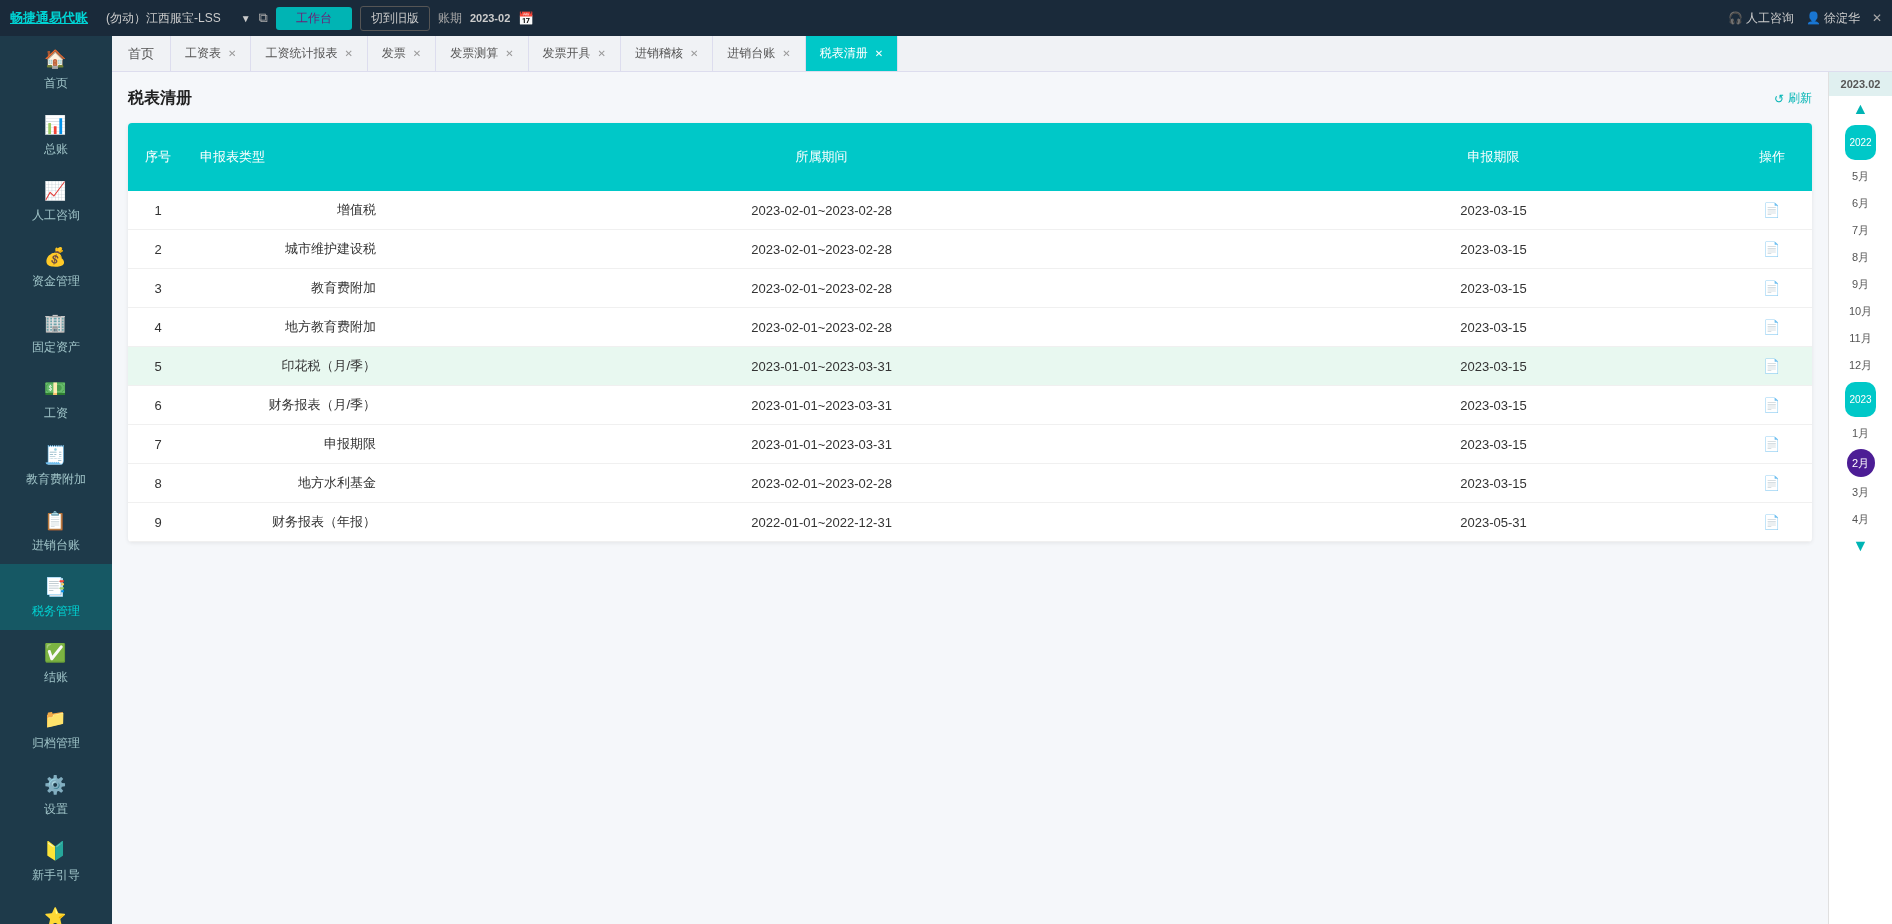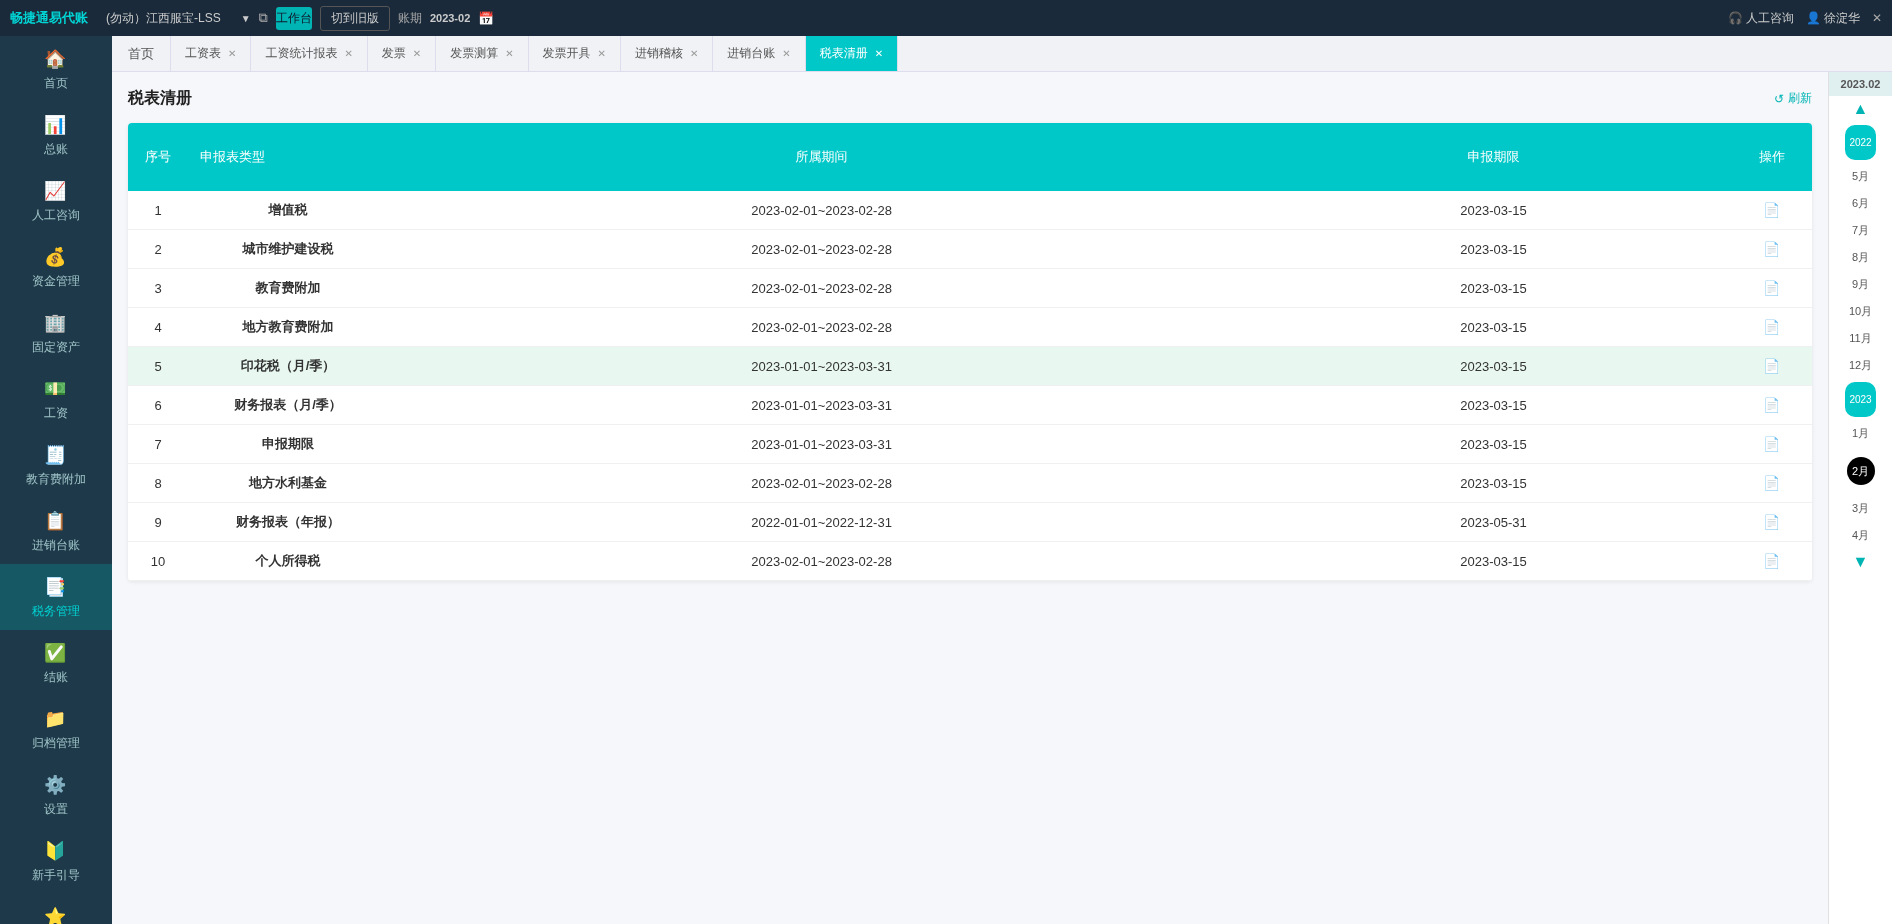--- a/index.html
+++ b/index.html
@@ -15,27 +15,28 @@
       color: #ccc;
       font-size: 12px;
       gap: 8px;
       flex-shrink: 0;
     }
     .top-bar-logo {
       color: #00d4d4;
       font-weight: bold;
       font-size: 13px;
       margin-right: 10px;
+      text-decoration: underline;
     }
     .top-bar-btn {
       background: #00b4b4;
-      color: #0f172a;
+      color: #701a75;
       border: none;
       border-radius: 3px;
-      padding: 3px 0;
+      padding: 3px 20px;
       cursor: pointer;
       font-size: 12px;
     }
     .top-bar-btn-outline {
       background: transparent;
       color: #ccc;
       border: 1px solid #555;
       border-radius: 3px;
       padding: 3px 10px;
       cursor: pointer;
@@ -185,21 +186,21 @@
     .data-table tbody tr {
       border-bottom: 1px solid #f0f0f0;
     }
     .data-table tbody tr.highlighted { background: #e8f8f0; }
     .data-table tbody td {
       padding: 10px 12px;
       font-size: 13px;
       color: #333;
       text-align: center;
     }
-    .data-table tbody td:nth-child(2) { text-align: center; font-weight: bold; }
+    .data-table tbody td:nth-child(2) { text-align: right; }
     .action-icon {
       color: #aaa;
       cursor: pointer;
       font-size: 14px;
     }
 
     
     .right-panel {
       width: 64px;
       background: white;
@@ -222,29 +223,29 @@
     }
     .month-item {
       font-size: 11px;
       color: #555;
       padding: 6px 0;
       cursor: pointer;
       width: 100%;
       text-align: center;
     }
     .month-item.active-month {
-      background: #000000;
+      background: #4c1d95;
       color: white;
       border-radius: 50%;
       width: 28px;
       height: 28px;
       display: flex;
       align-items: center;
       justify-content: center;
-      margin: 10px auto;
+      margin: 2px auto;
       font-size: 11px;
     }
     .month-item.year-label {
       background: #00c8c8;
       color: white;
       border-radius: 10px;
       padding: 12px 4px;
       margin: 3px 4px;
       width: auto;
       font-size: 10px;
@@ -487,29 +488,20 @@
   </tr>
               <tr>
     <td>9</td>
     <td>财务报表（年报）</td>
     <td>2022-01-01~2022-12-31</td>
     <td>2023-05-31</td>
     <td>
       <span class="action-icon">📄</span>
     </td>
   </tr>
-              <tr>
-    <td>10</td>
-    <td>个人所得税</td>
-    <td>2023-02-01~2023-02-28</td>
-    <td>2023-03-15</td>
-    <td>
-      <span class="action-icon">📄</span>
-    </td>
-  </tr>
             </tbody>
         </table>
       </div>
 
       <div class="right-panel">
         <div class="right-panel-header">
           <span>2023.02</span>
         </div>
 
         <div class="up-arrow">▲</div>

